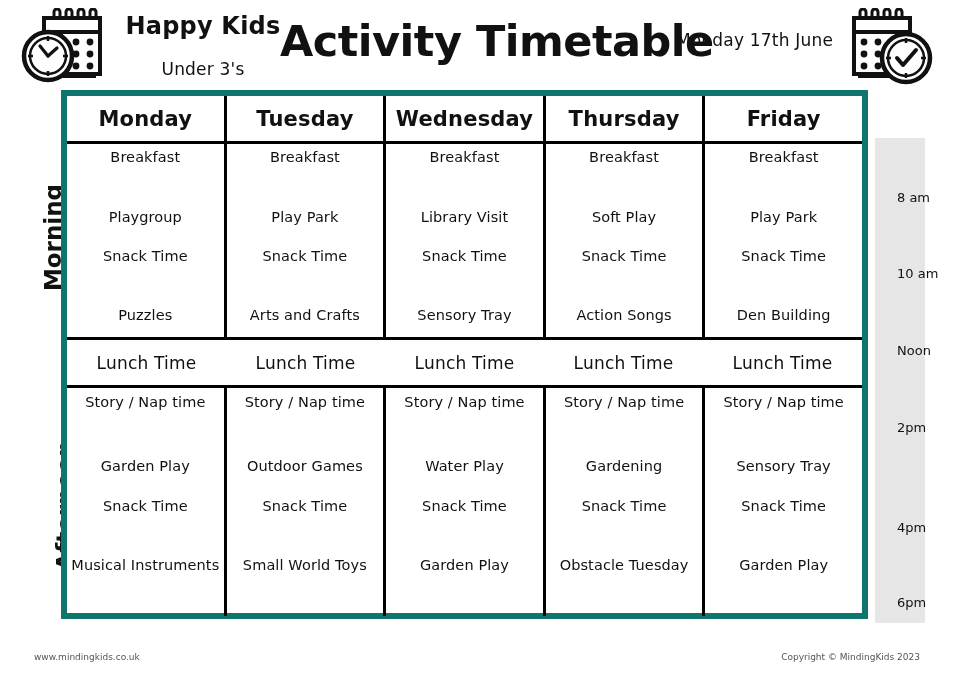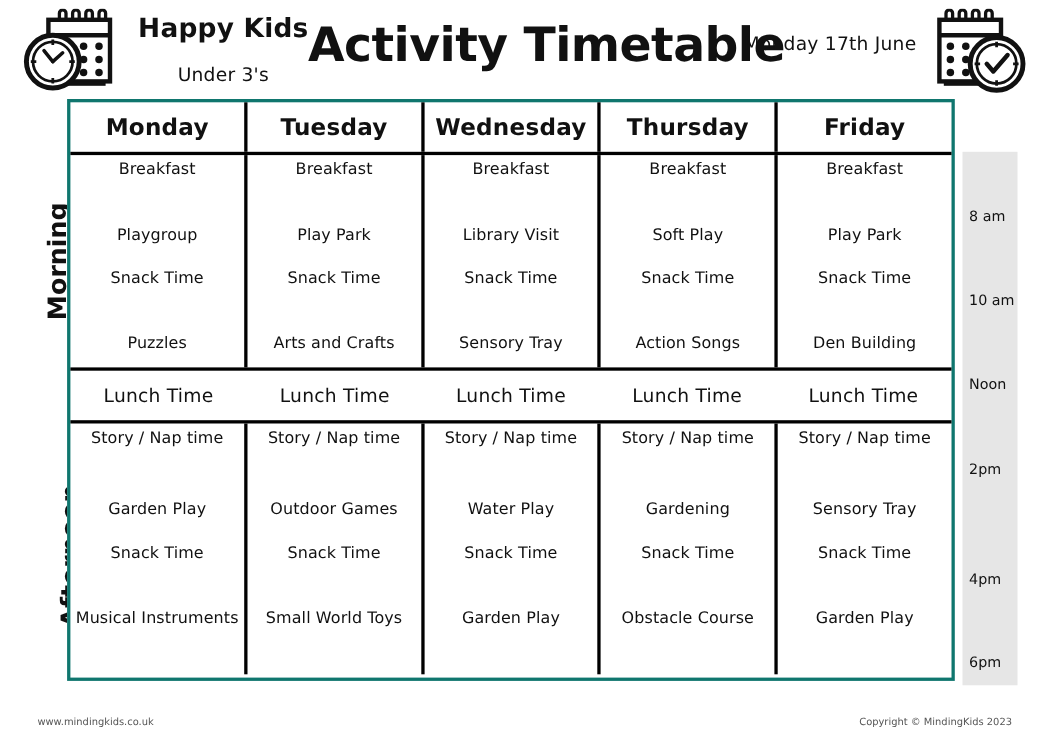--- a/index.html
+++ b/index.html
@@ -53,21 +53,21 @@
     transform-origin:center center;
     white-space:nowrap;
   }
   .side-morning{top:140px;height:195px;line-height:195px;}
   .side-afternoon{top:388px;height:235px;line-height:235px;}
 
   
   .grid{
     position:absolute;left:61px;top:90px;
     width:807px;height:529px;
-    border:3px solid #0f766e;
+    border:6px solid #0f766e;
     box-sizing:border-box;
     background:#fff;
   }
   .row{display:flex;width:100%;box-sizing:border-box;}
 
   .row-head{height:48px;border-bottom:3px solid #000;}
   .row-morning{height:196px;border-bottom:3px solid #000;}
   .row-lunch{height:48px;border-bottom:3px solid #000;}
   .row-afternoon{height:228px;}
 
@@ -120,21 +120,21 @@
   .row-afternoon .act:nth-child(3){margin-top:24px;}
   .row-afternoon .act:nth-child(4){margin-top:43px;}
 
   
   .time-strip{
     position:absolute;left:875px;top:138px;
     width:50px;height:485px;
     background:#e6e6e6;
   }
   .time-strip .tick{
-    position:absolute;left:6px;
+    position:absolute;left:22px;
     font-size:13px;color:#111;
     white-space:nowrap;
   }
 
   
   .footer{
     position:absolute;left:0;top:652px;width:954px;height:20px;
     font-size:9px;color:#555;
   }
   .footer .fl{position:absolute;left:34px;top:0;}
@@ -312,21 +312,21 @@
       <div class="cell act-cell">
         <div class="act">Story / Nap time</div>
         <div class="act">Water Play</div>
         <div class="act">Snack Time</div>
         <div class="act">Garden Play</div>
       </div>
       <div class="cell act-cell">
         <div class="act">Story / Nap time</div>
         <div class="act">Gardening</div>
         <div class="act">Snack Time</div>
-        <div class="act">Obstacle Course</div>
+        <div class="act">Obstacle Tuesday</div>
       </div>
       <div class="cell act-cell">
         <div class="act">Story / Nap time</div>
         <div class="act">Sensory Tray</div>
         <div class="act">Snack Time</div>
         <div class="act">Garden Play</div>
       </div>
     </div>
   </div>
 

